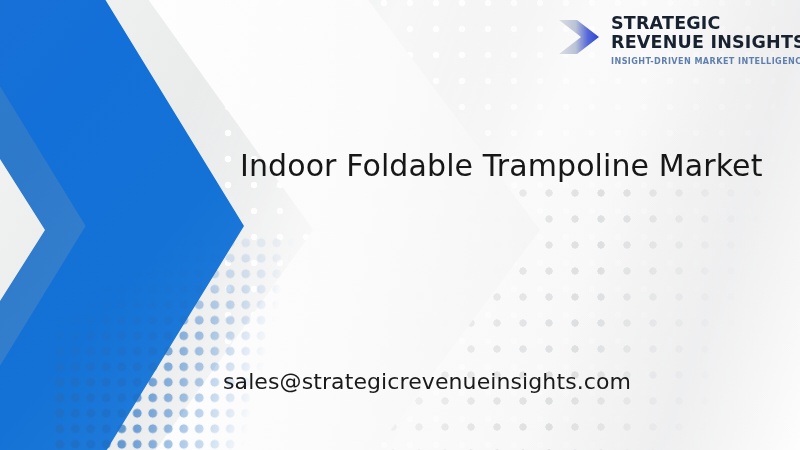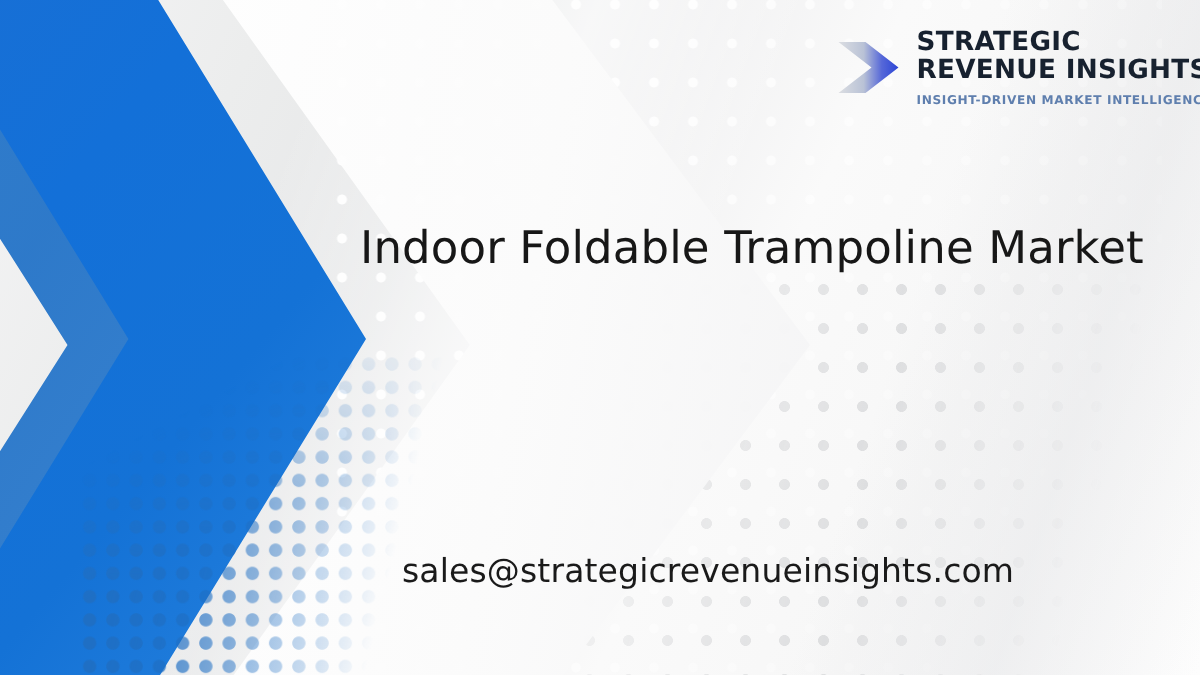--- a/index.html
+++ b/index.html
@@ -118,21 +118,20 @@
     -webkit-mask-composite: source-in;
             mask-composite: intersect;
   }
 
   
   .logo {
     position: absolute;
     left: 556px; top: 14px;
     width: 236px; height: 62px;
     display: flex;
-    align-items: center;
     gap: 9px;
   }
   .logo-mark {
     width: 46px; height: 46px;
     flex: 0 0 auto;
   }
   .logo-text { flex: 1 1 auto; }
   .logo-line1, .logo-line2 {
     font-family: "DejaVu Sans", sans-serif;
     font-weight: bold;
@@ -170,21 +169,20 @@
   .email {
     position: absolute;
     left: 223px;
     top: 369px;
     font-family: "DejaVu Sans", sans-serif;
     font-size: 22px;
     font-weight: normal;
     color: #1a1a1a;
     letter-spacing: .1px;
     white-space: nowrap;
-    margin-left: 45px;
   }
 </style>
 </head>
 <body>
 
 <div id="slide">
 
   <div class="bg-base"></div>
   <div class="bg-band-a"></div>
   <div class="bg-band-b"></div>

